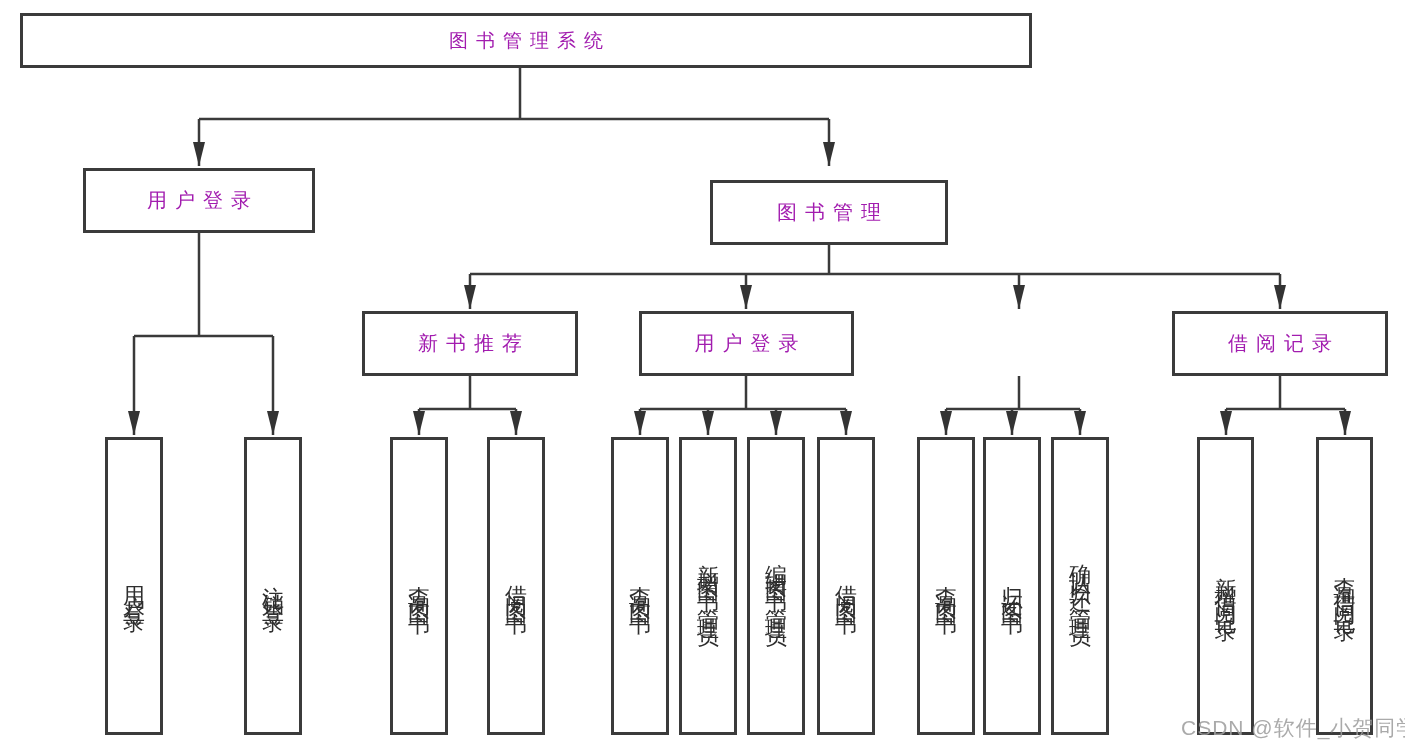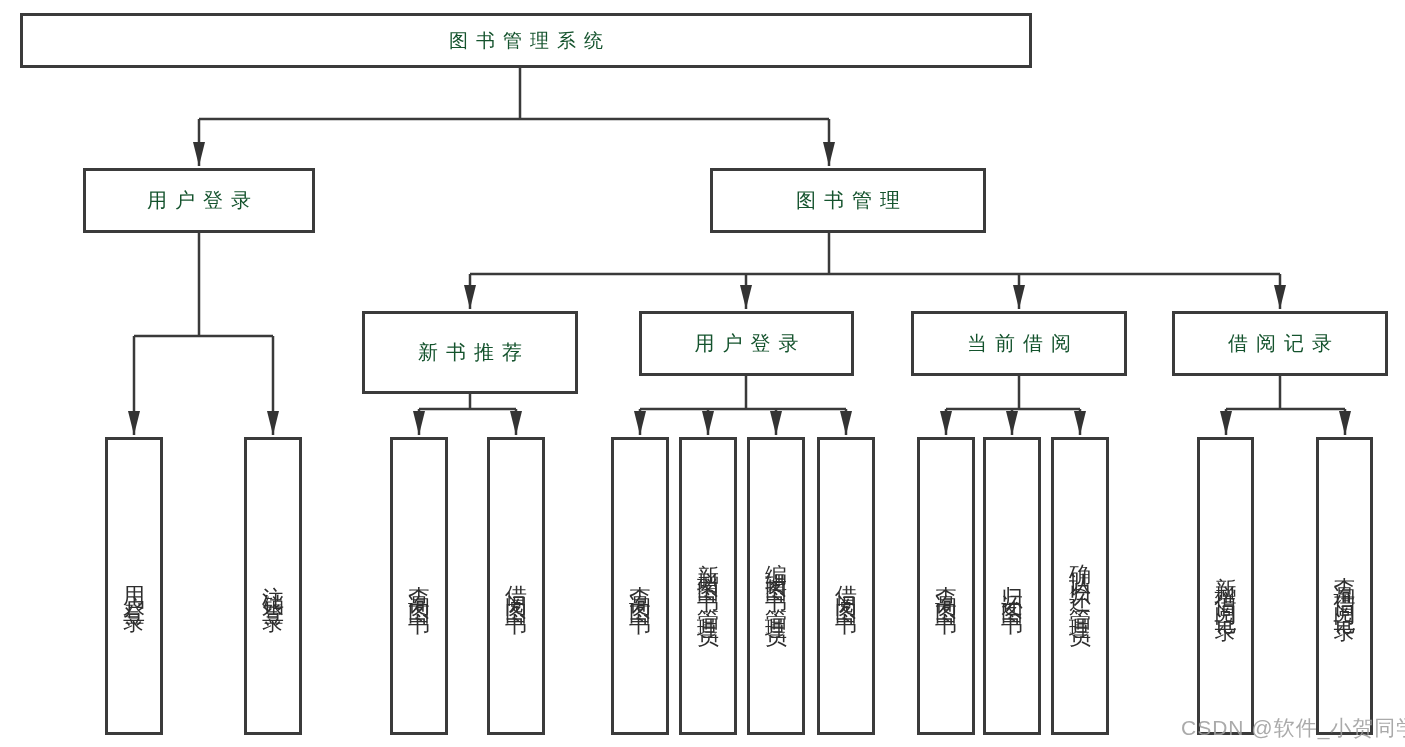--- a/index.html
+++ b/index.html
@@ -7,21 +7,21 @@
     position:relative;width:1405px;height:747px;background:#ffffff;overflow:hidden;
     font-family:"Liberation Sans","DejaVu Sans",sans-serif;color:#2e2e2e;
   }
   .connectors{position:absolute;left:0;top:0;z-index:1;}
   .box{
     position:absolute;z-index:2;box-sizing:border-box;
     border:3px solid #3b3b3b;background:#ffffff;
     display:flex;align-items:center;justify-content:center;text-align:center;
   }
   .box.h span{
-    font-size:20px;letter-spacing:8px;text-indent:8px;color:#14532d;white-space:nowrap;
+    font-size:20px;letter-spacing:8px;text-indent:8px;color:#a21caf;white-space:nowrap;
   }
   .box.root span{font-size:19px;}
   .box.v span{
     writing-mode:vertical-rl;text-orientation:mixed;
     font-size:22px;letter-spacing:9px;color:#2e2e2e;line-height:1;
   }
   .watermark{
     position:absolute;z-index:3;left:1181px;top:714px;
     font-size:21px;letter-spacing:1px;color:rgba(158,158,158,0.88);white-space:nowrap;
   }
@@ -67,32 +67,29 @@
     <path d="M1345,409 V435" fill="none" stroke="#3a3a3a" stroke-width="2.5" marker-end="url(#arrow)"></path>
   </svg>
 
   <div class="box h root" style="left:20px;top:13px;width:1012px;height:55px">
     <span>图书管理系统</span>
   </div>
 
   <div class="box h" style="left:83px;top:168px;width:232px;height:65px">
     <span>用户登录</span>
   </div>
-  <div class="box h" style="left:710px;top:168px;width:276px;height:65px">
+  <div class="box h" style="left:710px;top:180px;width:238px;height:65px">
     <span>图书管理</span>
   </div>
 
-  <div class="box h" style="left:362px;top:311px;width:216px;height:83px">
+  <div class="box h" style="left:362px;top:311px;width:216px;height:65px">
     <span>新书推荐</span>
   </div>
   <div class="box h" style="left:639px;top:311px;width:215px;height:65px">
     <span>用户登录</span>
-  </div>
-  <div class="box h" style="left:911px;top:311px;width:216px;height:65px">
-    <span>当前借阅</span>
   </div>
   <div class="box h" style="left:1172px;top:311px;width:216px;height:65px">
     <span>借阅记录</span>
   </div>
 
   <div class="box v" style="left:105px;top:437px;width:58px;height:298px">
     <span>用户登录</span>
   </div>
   <div class="box v" style="left:244px;top:437px;width:58px;height:298px">
     <span>注销登录</span>

